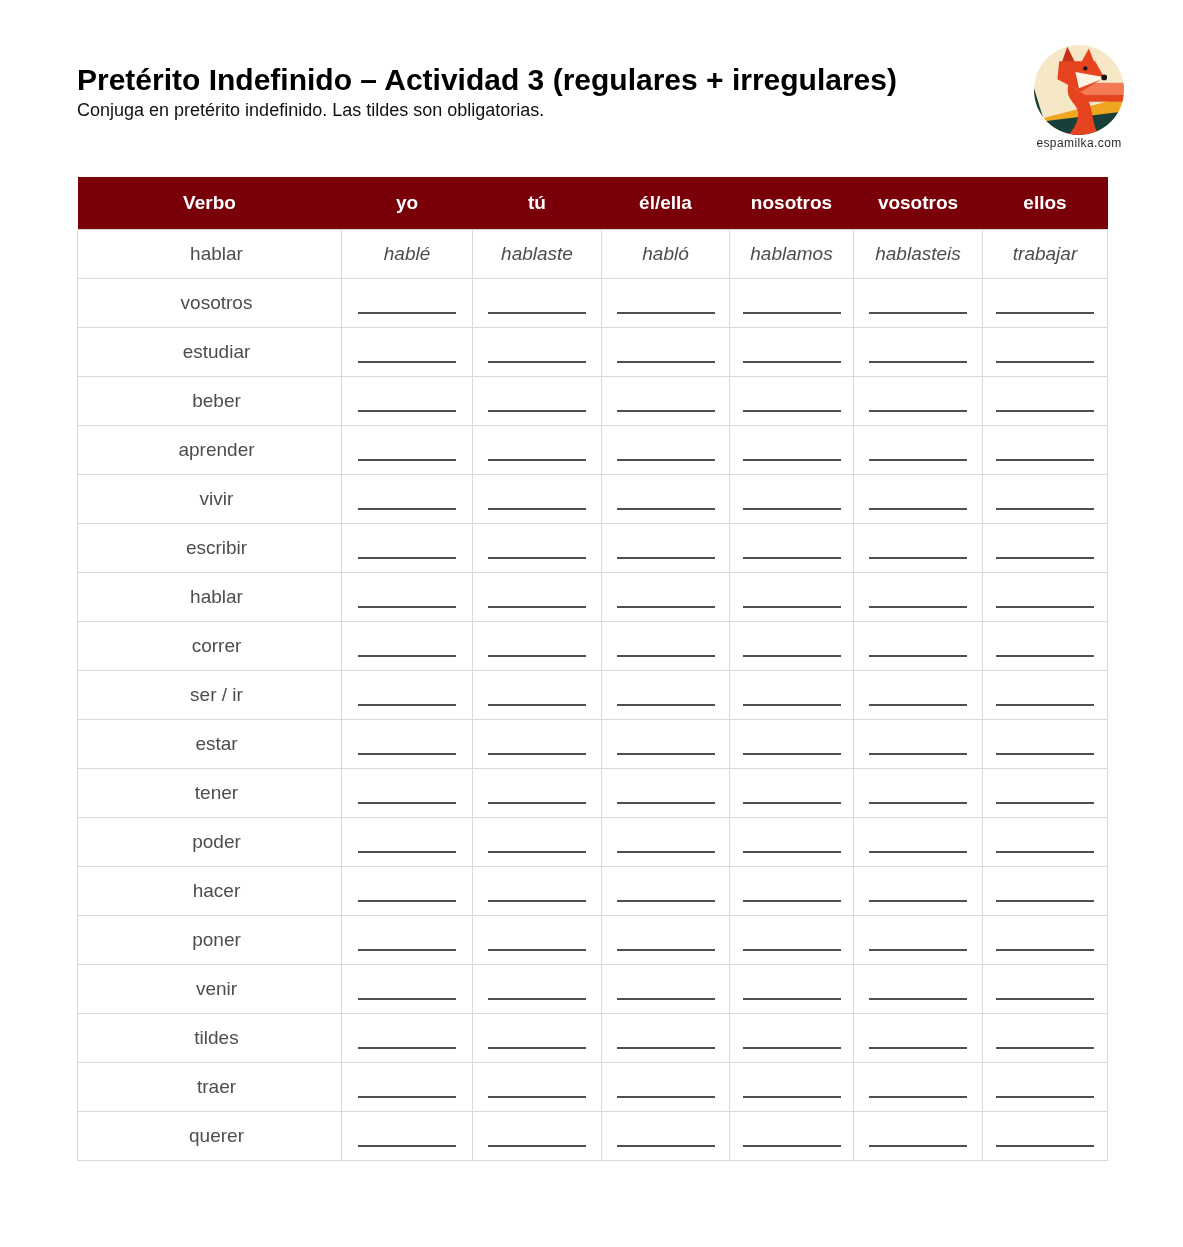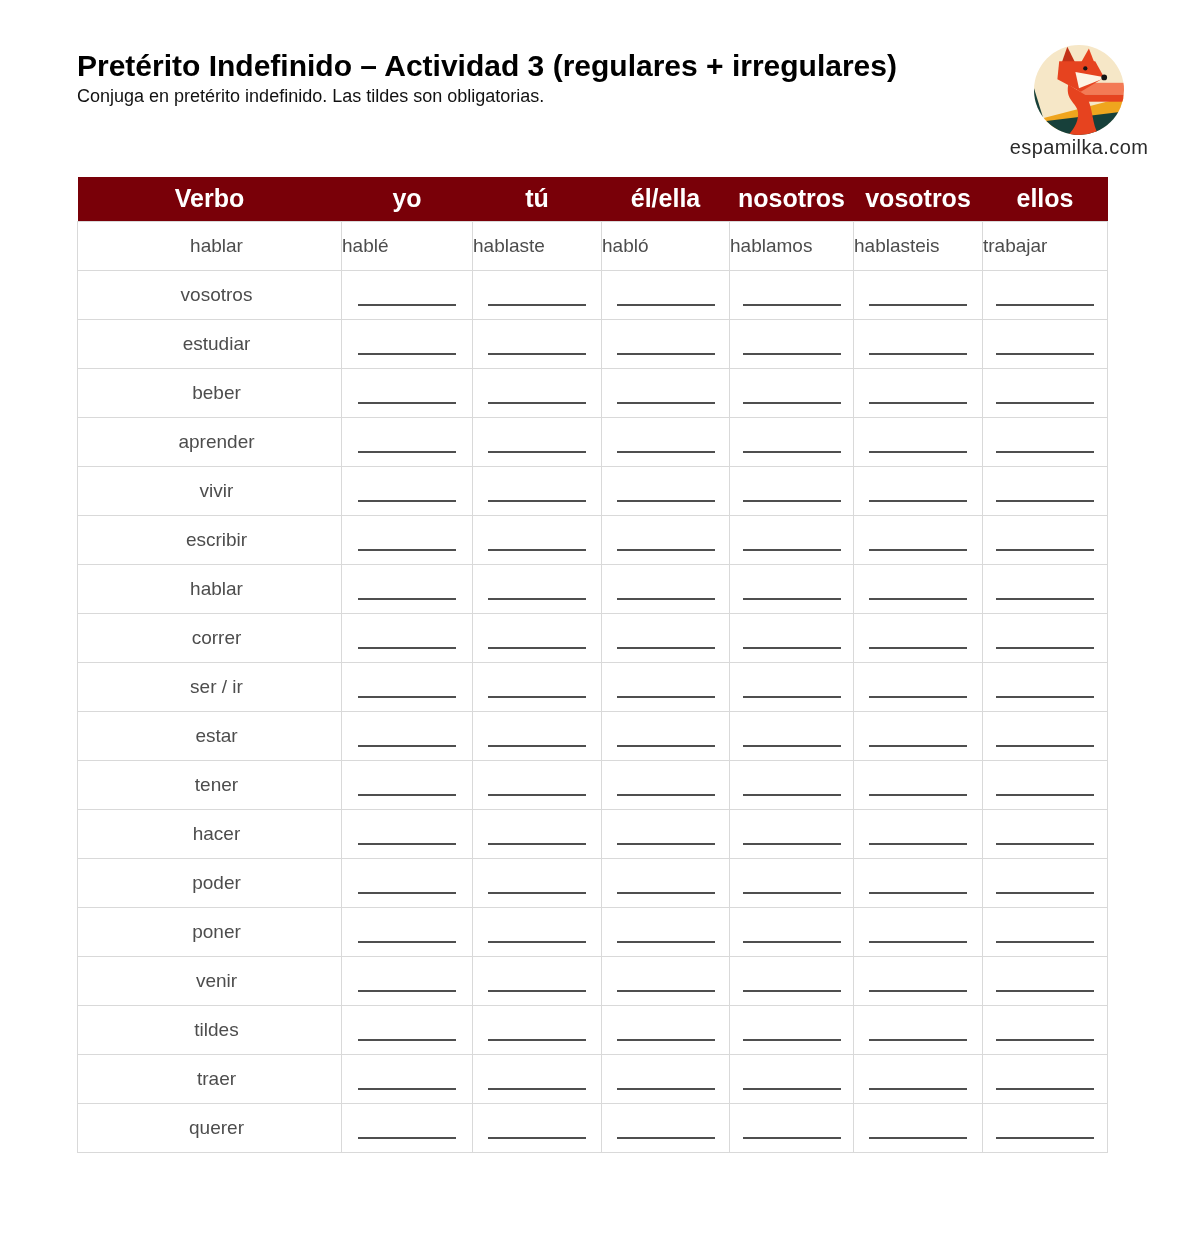--- a/index.html
+++ b/index.html
@@ -7,21 +7,21 @@
   body {
     width: 1183px;
     height: 1247px;
     font-family: "Liberation Sans", "DejaVu Sans", sans-serif;
     position: relative;
     overflow: hidden;
   }
   .page { position: relative; width: 1183px; height: 1247px; }
 
   
-  .doc-header { position: relative; padding: 48px 160px 0 77px; z-index: 1; }
+  .doc-header { position: relative; padding: 62px 160px 0 77px; z-index: 1; }
   .doc-title {
     font-size: 30px;
     font-weight: 700;
     color: #000000;
     line-height: 36px;
     white-space: nowrap;
     position: relative;
     z-index: 2;
   }
   .doc-subtitle {
@@ -38,56 +38,58 @@
     position: absolute;
     top: 45px;
     right: 28px;
     width: 152px;
     text-align: center;
     z-index: 0;
   }
   .logo-circle { width: 90px; height: 90px; margin: 0 auto; display: block; }
   .logo-site {
     margin-top: 1px;
-    font-size: 20px;
+    font-size: 12px;
     color: #2b2b2b;
     letter-spacing: 0.4px;
   }
 
   
   .conj-table-wrap { position: absolute; left: 77px; top: 177px; }
   table.conj {
     border-collapse: collapse;
     table-layout: fixed;
     width: 1030px;
     background: #ffffff;
   }
   table.conj thead th {
     background: #790008;
     color: #ffffff;
     font-weight: 700;
-    font-size: 25px;
-    height: 44px;
+    font-size: 19px;
+    height: 52px;
     text-align: center;
     border: none;
   }
   table.conj tbody td {
     border: 1px solid #d9d9d9;
     height: 49px;
     font-size: 19px;
     color: #4d4d4d;
     background: #ffffff;
   }
   td.verb-cell {
     text-align: center;
     padding-left: 14px;
     vertical-align: middle;
   }
   td.form-cell {
+    text-align: center;
     vertical-align: middle;
+    font-style: italic;
   }
   td.blank-cell { vertical-align: bottom; }
   .blank-line {
     width: 98px;
     max-width: 82%;
     margin: 0 auto 13px auto;
     border-bottom: 2px solid #4f4f4f;
     height: 0;
   }
 </style>
@@ -392,42 +394,42 @@
               <div class="blank-line"></div>
             </td>
             <td class="blank-cell">
               <div class="blank-line"></div>
             </td>
             <td class="blank-cell">
               <div class="blank-line"></div>
             </td>
           </tr>
           <tr>
+            <td class="verb-cell">poder</td>
+            <td class="blank-cell">
+              <div class="blank-line"></div>
+            </td>
+            <td class="blank-cell">
+              <div class="blank-line"></div>
+            </td>
+            <td class="blank-cell">
+              <div class="blank-line"></div>
+            </td>
+            <td class="blank-cell">
+              <div class="blank-line"></div>
+            </td>
+            <td class="blank-cell">
+              <div class="blank-line"></div>
+            </td>
+            <td class="blank-cell">
+              <div class="blank-line"></div>
+            </td>
+          </tr>
+          <tr>
             <td class="verb-cell">hacer</td>
-            <td class="blank-cell">
-              <div class="blank-line"></div>
-            </td>
-            <td class="blank-cell">
-              <div class="blank-line"></div>
-            </td>
-            <td class="blank-cell">
-              <div class="blank-line"></div>
-            </td>
-            <td class="blank-cell">
-              <div class="blank-line"></div>
-            </td>
-            <td class="blank-cell">
-              <div class="blank-line"></div>
-            </td>
-            <td class="blank-cell">
-              <div class="blank-line"></div>
-            </td>
-          </tr>
-          <tr>
-            <td class="verb-cell">poder</td>
             <td class="blank-cell">
               <div class="blank-line"></div>
             </td>
             <td class="blank-cell">
               <div class="blank-line"></div>
             </td>
             <td class="blank-cell">
               <div class="blank-line"></div>
             </td>
             <td class="blank-cell">

